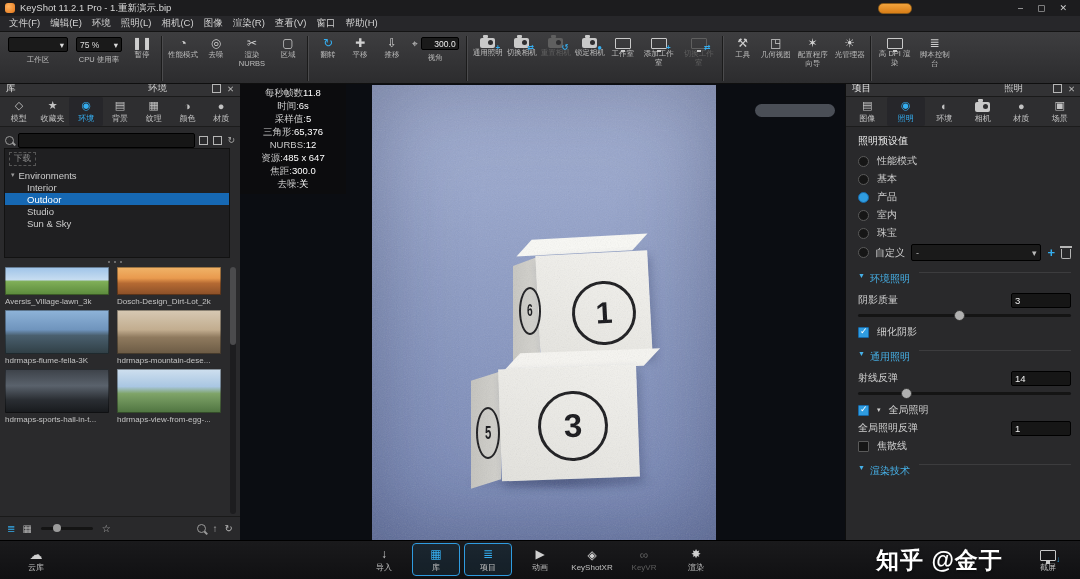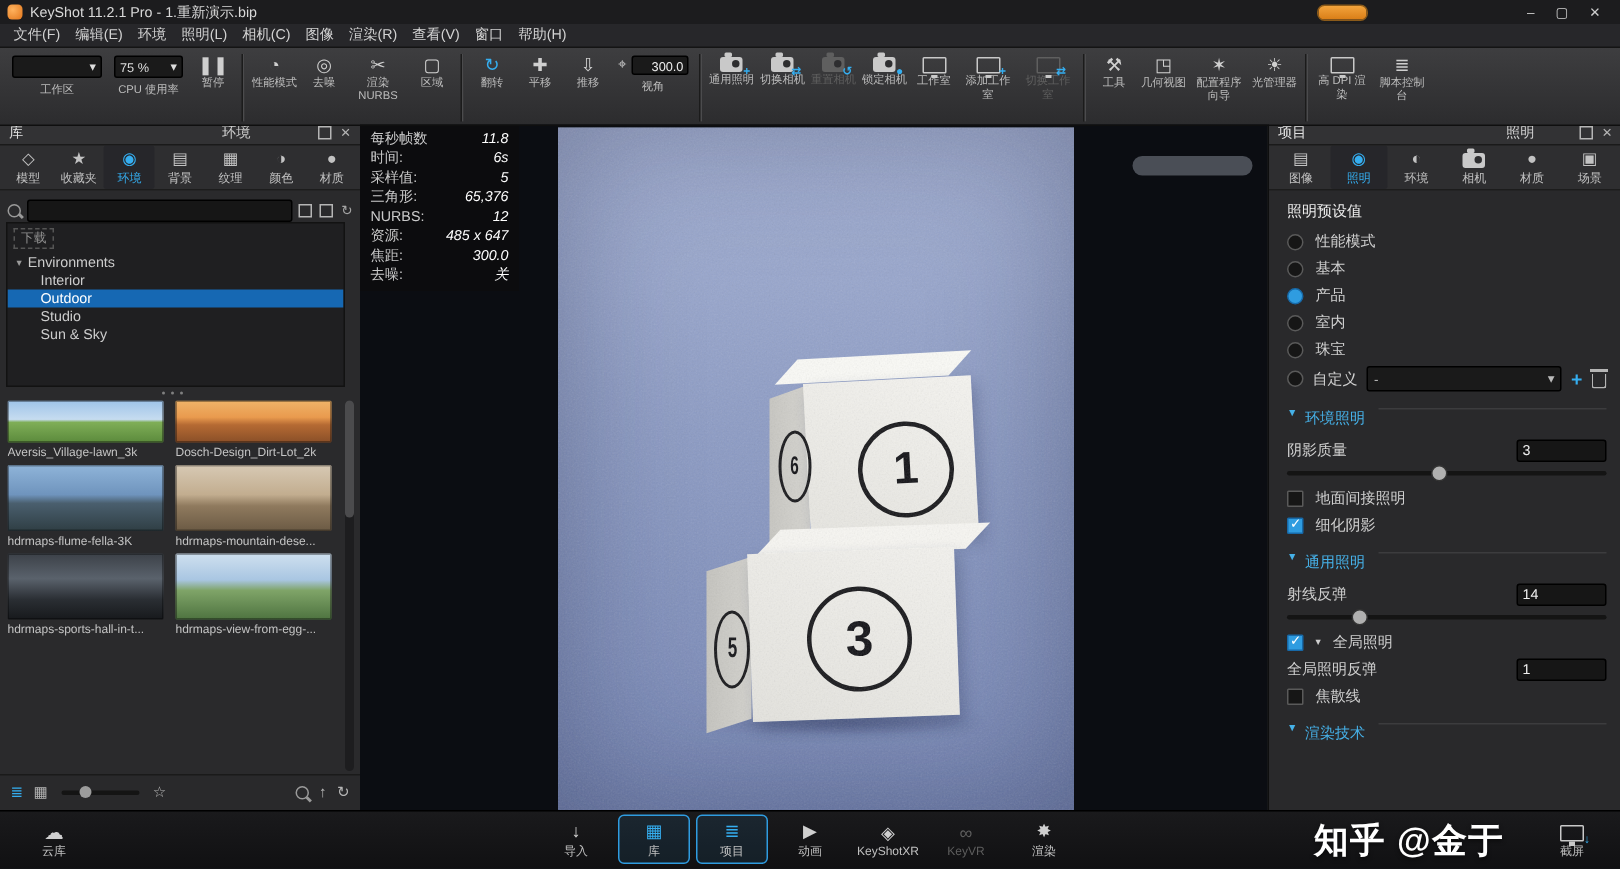--- a/index.html
+++ b/index.html
@@ -94,22 +94,22 @@
   .lib-scroll-thumb{position:absolute;left:0;top:0;width:6px;height:78px;background:#4b4b4d;border-radius:3px;}
   .lib-footer{position:absolute;left:0;right:0;bottom:0;height:23px;border-top:1px solid #1a1a1a;
               display:flex;align-items:center;gap:7px;padding:0 7px;color:#b5b5b5;font-size:10px;background:#29292b;}
   .lib-footer .blue{color:#35aef0;}
   .fslider{width:52px;height:3px;background:#141414;border-radius:2px;position:relative;margin:0 2px;}
   .fthumb{position:absolute;left:12px;top:-3px;width:8px;height:8px;border-radius:50%;background:#9c9c9c;}
   .foot-right{margin-left:auto;display:flex;gap:7px;align-items:center;}
   
   .viewport{position:absolute;left:240px;top:0;width:605px;height:459px;background:#0b0d12;overflow:hidden;}
   .stats{position:absolute;left:0;top:2px;width:106px;background:rgba(12,12,14,.82);padding:3px 7px 4px;box-sizing:border-box;z-index:5;}
-  .stat-row{display:flex;justify-content:space-between;font-size:9.5px;line-height:13px;color:#c9c9c9;}
-  .stat-row .val{color:#ffffff;font-style:italic;}
+  .stat-row{display:flex;justify-content:center;font-size:9.5px;line-height:13px;color:#c9c9c9;}
+  .stat-row .val{color:#ffffff;}
   .render{position:absolute;left:132px;top:4px;width:344px;height:455px;
           background:linear-gradient(180deg,#a3b0d4 0%,#8c9bc4 45%,#7585b4 100%);
           box-shadow:inset 0 0 90px rgba(18,24,54,.35);}
   .ghost-pill{position:absolute;left:515px;top:23px;width:80px;height:13px;border-radius:7px;background:rgba(150,158,170,.45);}
   .die-face{position:absolute;}
   .die-shadow{position:absolute;left:92px;top:388px;width:195px;height:18px;
               background:radial-gradient(ellipse,rgba(35,45,85,.45),transparent 70%);filter:blur(3px);}
   #die1-side{left:141px;top:176px;width:27px;height:102px;background:linear-gradient(90deg,#c7c6c1,#d6d5d0);transform:skewY(-20deg);}
   #die1-topface{left:152px;top:152px;width:116px;height:16px;background:#fafaf6;transform:rotate(-3deg) skewX(-45deg);}
   #die1-front{left:166px;top:168px;width:112px;height:106px;background:linear-gradient(205deg,#f5f4f0,#e6e5e0);
@@ -602,24 +602,20 @@
         <span>环境照明</span>
       </div>
       <div class="rp-row">
         <span class="rp-label">阴影质量</span>
         <input class="rp-input" value="3" style="">
       </div>
       <div class="rp-slider">
           <span class="track"></span>
           <span class="sthumb" style="left:45%"></span>
         </div>
-      <div class="rp-check">
-        <span class="cb"></span>
-        <span class="rp-label">地面间接照明</span>
-      </div>
       <div class="rp-check checked">
         <span class="cb"></span>
         <span class="rp-label">细化阴影</span>
       </div>
 
       <div class="rp-section">
         <span class="gicon">▼</span>
         <span>通用照明</span>
       </div>
       <div class="rp-row">

